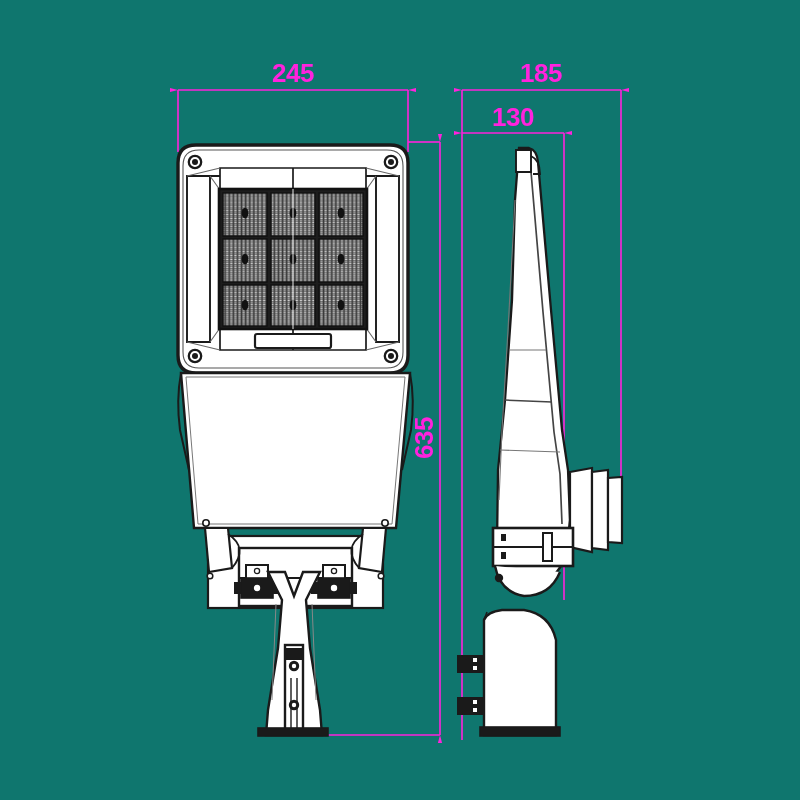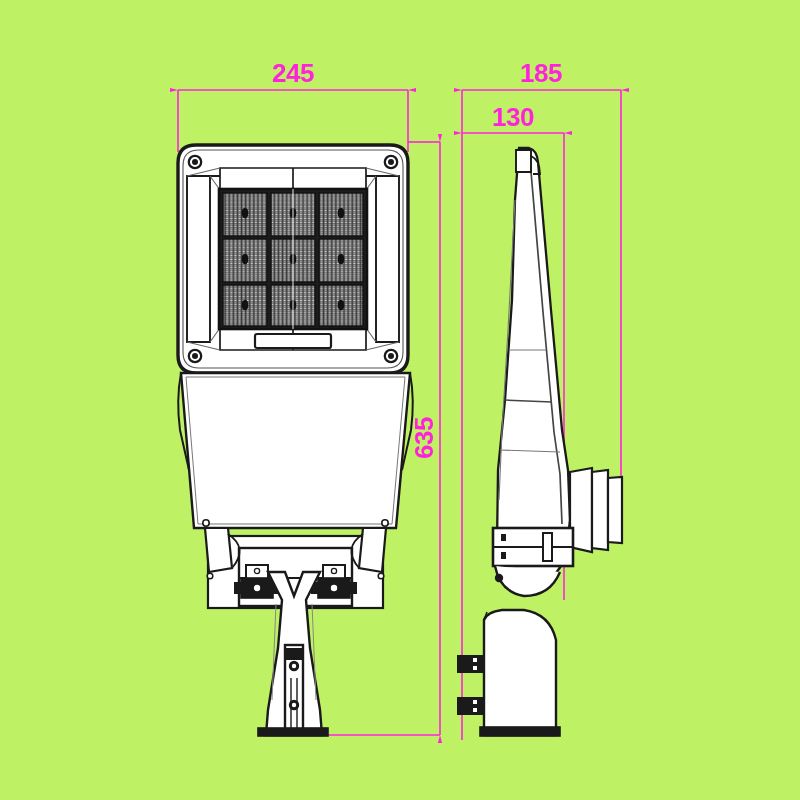--- a/index.html
+++ b/index.html
@@ -11,21 +11,21 @@
   body {
     width: 800px;
     height: 800px;
     overflow: hidden;
     font-family: "Liberation Sans", sans-serif;
   }
   #drawing-root {
     position: relative;
     width: 800px;
     height: 800px;
-    background: #bef264;
+    background: #0f766e;
   }
   svg.cad-canvas {
     position: absolute;
     top: 0;
     left: 0;
     width: 800px;
     height: 800px;
     display: block;
   }
   .dim-text {

